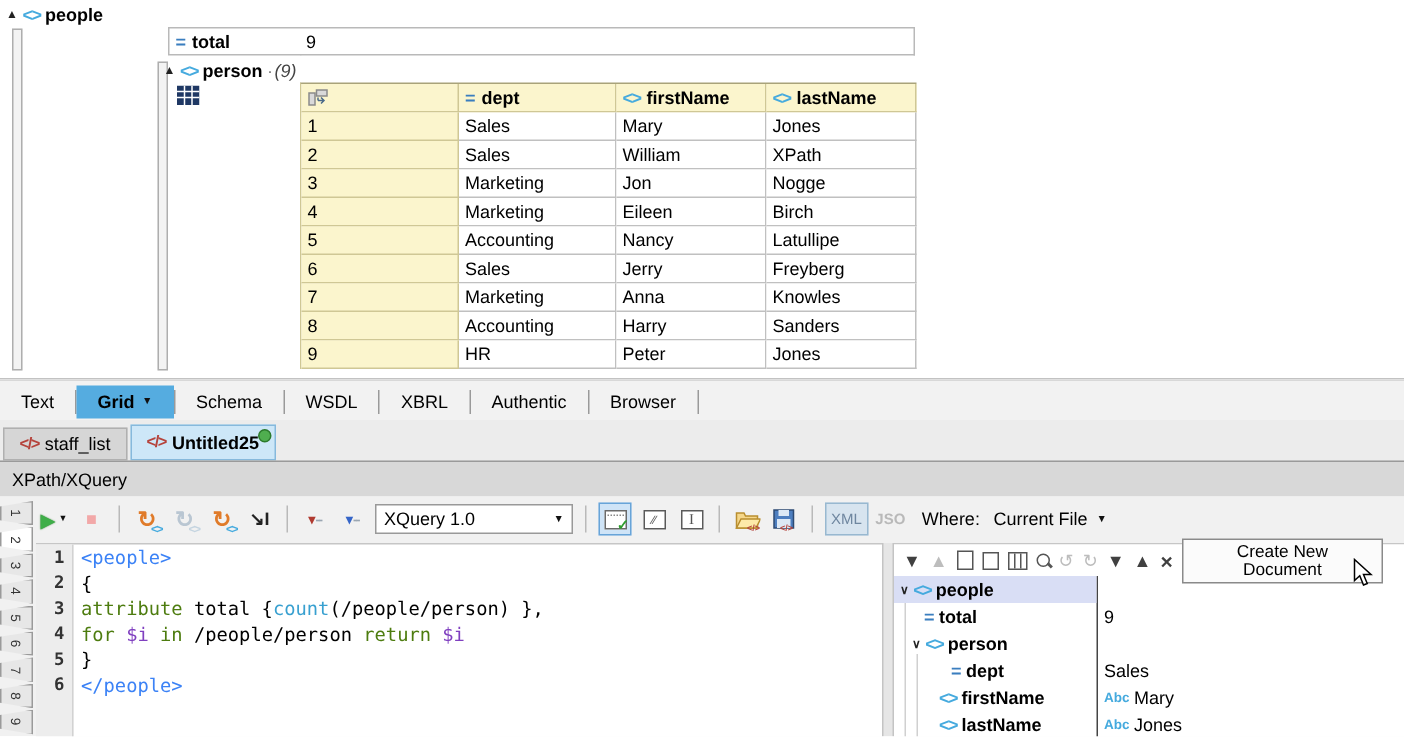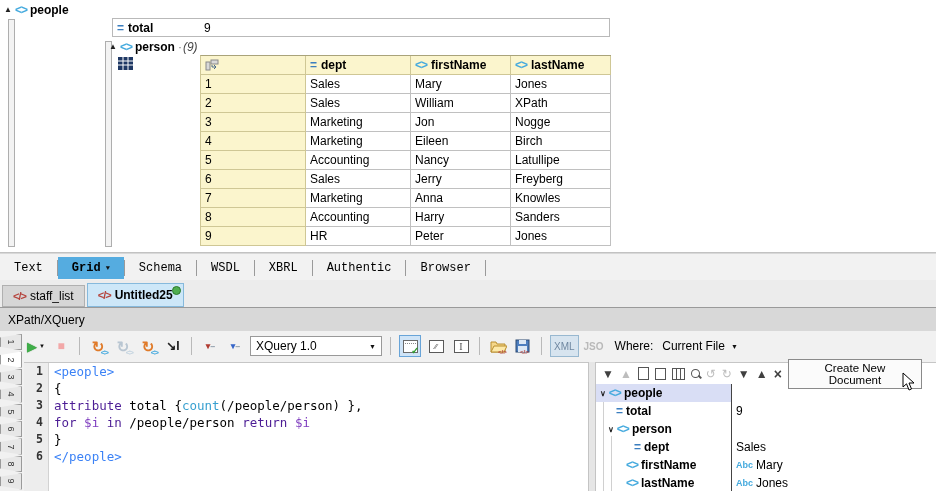--- a/index.html
+++ b/index.html
@@ -21,21 +21,21 @@
   .pcount{font-style:italic;color:#444;}
   .pcount::before{content:"·";font-style:normal;color:#777;margin-right:1px;}
   #table-icon{position:absolute;left:118px;top:57px;}
   #person-table{position:absolute;left:200px;top:55px;border-top:1px solid #a9a37a;border-left:1px solid #cfc795;}
   .trow{display:flex;}
   .cell{box-sizing:border-box;height:19px;border-right:1px solid #c0c0c0;border-bottom:1px solid #c0c0c0;display:flex;align-items:center;padding-left:4px;gap:4px;background:#fff;overflow:hidden;}
   .cell.yellow{background:#fbf5cd;border-right:1px solid #cfc795;border-bottom:1px solid #cfc795;}
   .cell.head{background:#fbf5cd;font-weight:bold;border-right:1px solid #cfc795;border-bottom:1px solid #cfc795;}
   .w-num{width:105px;} .w-dept{width:105px;} .w-first{width:100px;} .w-last{width:100px;}
   
-  #view-tabs{position:absolute;left:0;top:253px;width:936px;height:27px;background:#f2f2f2;display:flex;align-items:center;border-top:1px solid #d8d8d8;font-family:Liberation Mono, monospace;}
+  #view-tabs{position:absolute;left:0;top:253px;width:936px;height:27px;background:#f2f2f2;display:flex;align-items:center;border-top:1px solid #d8d8d8;}
   .vtab{padding:4px 14px;display:flex;align-items:center;gap:5px;cursor:default;}
   .vtab.active{background:#55ace0;font-weight:bold;}
   .vtab-sep{width:1px;height:16px;background:#9a9a9a;}
   .dd{font-size:7px;color:#111;}
   
   #file-tabs{position:absolute;left:0;top:280px;width:936px;height:27px;background:#ececec;display:flex;align-items:flex-end;padding-left:2px;box-sizing:border-box;}
   .ftab{position:relative;height:22px;display:flex;align-items:center;gap:4px;padding:0 10px;background:#d6d6d6;border:1px solid #b0b0b0;margin-right:2px;box-sizing:border-box;}
   .ftab.active{background:#cde7f8;border:1px solid #86b9dc;font-weight:bold;height:24px;}
   .code-ic{color:#b5433c;font-weight:bold;font-size:11px;letter-spacing:-1px;}
   .green-dot{position:absolute;right:2px;top:2px;width:7px;height:7px;border-radius:50%;background:#4fae4f;border:1px solid #2c7a2c;}
@@ -67,21 +67,21 @@
   .mini-win .chk{position:absolute;right:-3px;bottom:-4px;color:#2f9e2f;font-size:10px;font-weight:bold;}
   .box-ic{width:15px;height:13px;border:1px solid #5a5a5a;background:#fff;display:flex;align-items:center;justify-content:center;font-size:8px;color:#555;box-sizing:border-box;}
   .xml-btn{height:20px;padding:0 3px;border:1px solid #98b8d0;background:#d7e4ef;color:#6f87a0;font-size:10px;font-weight:normal;display:flex;align-items:center;}
   .jso-btn{color:#b9b9b9;font-size:10px;font-weight:bold;}
   
   #editor{position:absolute;left:24px;top:31px;width:564px;height:129px;background:#fff;border-top:1px solid #c6c6c6;font-family:"DejaVu Sans Mono","Liberation Mono",monospace;font-size:12.5px;}
   #gutter{position:absolute;left:0;top:0;width:24px;height:129px;background:#ededed;border-right:1px solid #d2d2d2;}
   .lnum{height:17px;line-height:17px;text-align:right;padding-right:5px;color:#333;font-weight:bold;font-size:11.5px;}
   #code{position:absolute;left:30px;top:0;right:0;bottom:0;}
   .cline{height:17px;line-height:17px;white-space:pre;}
-  .tok-tag{color:#3b82f6;} .tok-kw{color:#4c1d95;} .tok-fn{color:#38a0d0;} .tok-var{color:#8040c0;} .tok-plain{color:#000;}
+  .tok-tag{color:#3b82f6;} .tok-kw{color:#4d7c0f;} .tok-fn{color:#38a0d0;} .tok-var{color:#8040c0;} .tok-plain{color:#000;}
   
   #splitter{position:absolute;left:588px;top:31px;width:8px;height:129px;background:#e6e6e6;border-left:1px solid #c4c4c4;border-right:1px solid #c4c4c4;box-sizing:border-box;}
   
   #results{position:absolute;left:596px;top:31px;width:340px;height:129px;background:#fff;border-top:1px solid #c6c6c6;}
   #res-toolbar{position:absolute;left:0;top:0;width:340px;height:21px;display:flex;align-items:center;gap:6px;padding-left:6px;box-sizing:border-box;background:#fff;}
   .ri{color:#404040;font-size:9px;line-height:1;}
   .ri.grayed{color:#bdbdbd;}
   .ri.big{font-size:12px;font-weight:bold;}
   .doc-ic{width:9px;height:11px;border:1px solid #555;background:#fff;}
   .copy-ic{width:9px;height:10px;border:1px solid #555;background:#fff;position:relative;}

